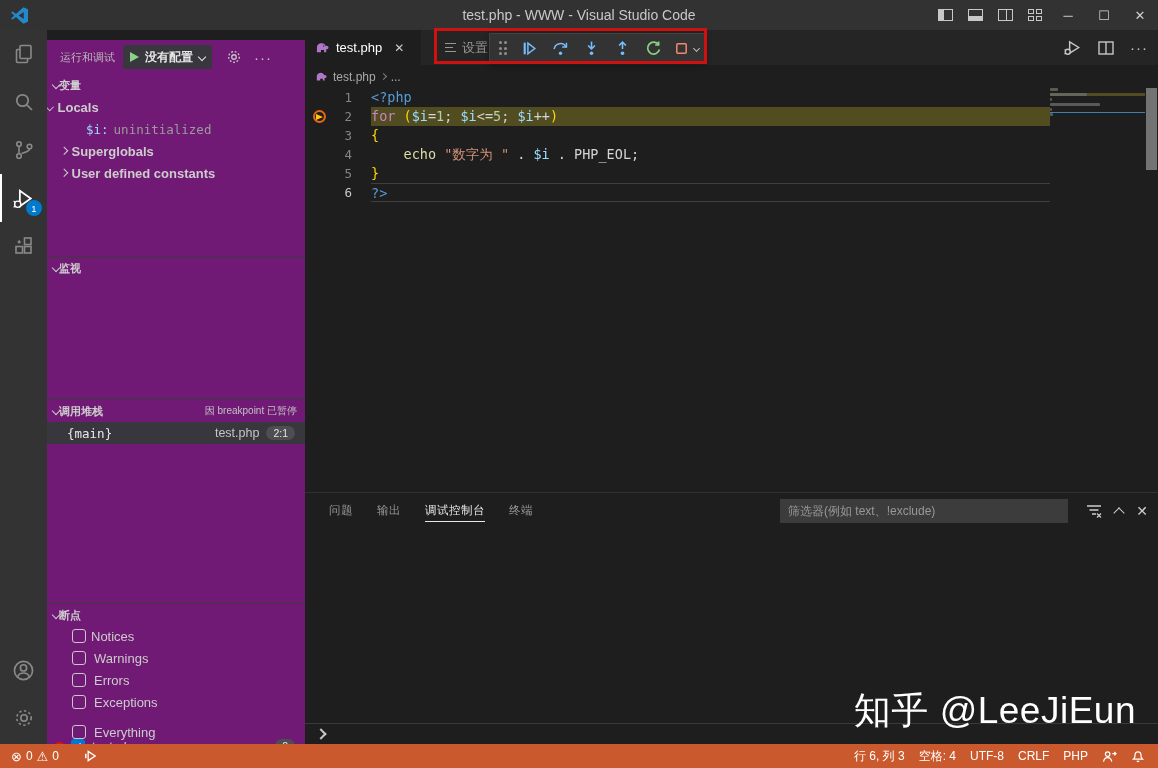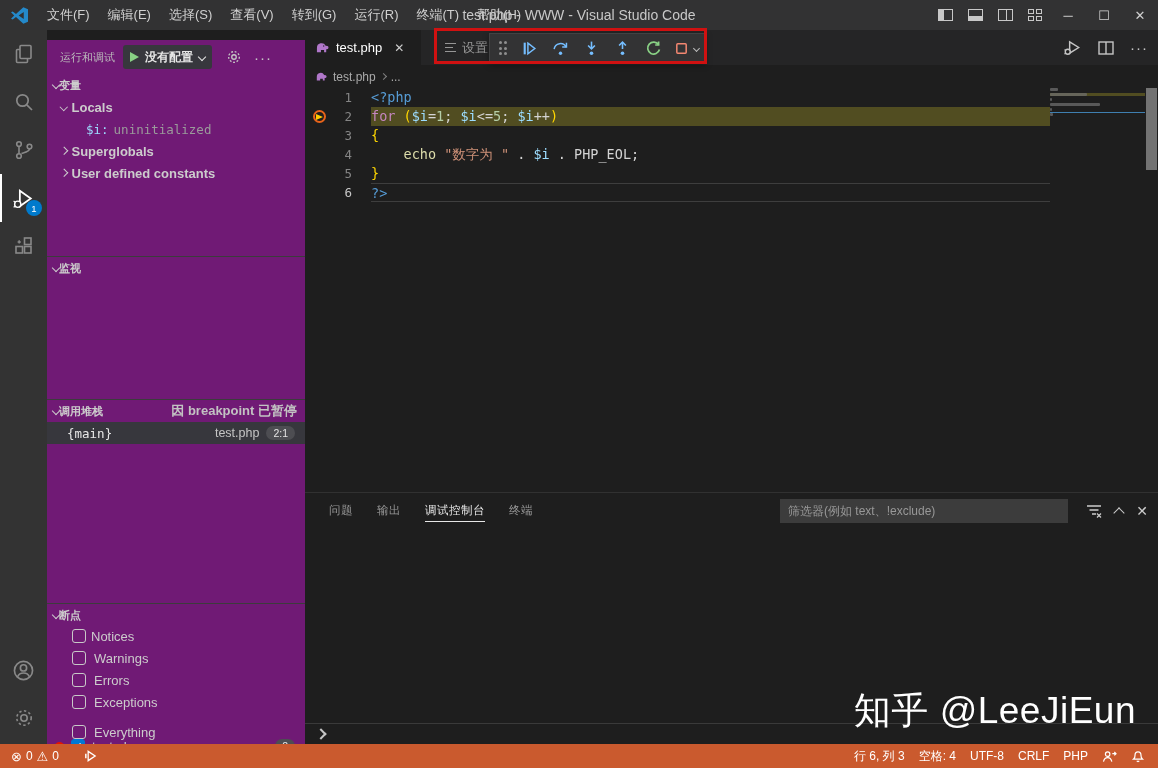--- a/index.html
+++ b/index.html
@@ -32,21 +32,21 @@
 
   
   .sidebar{position:absolute;left:47px;top:40px;width:258px;bottom:24px;background:#701a75;font-size:13px}
   .sb-head{height:34px;display:flex;align-items:center;padding-left:13px;font-size:11px;color:#bbbbbb;white-space:nowrap}
   .cfg-box{display:flex;align-items:center;gap:6px;background:#37373d;border-radius:3px;height:24px;padding:0 7px;margin-left:8px;color:#e7e7e7;font-size:12px;font-weight:bold}
   .play-tri{width:0;height:0;border-left:9px solid #89d185;border-top:5.5px solid transparent;border-bottom:5.5px solid transparent}
   .sb-gear{margin-left:14px;color:#c5c5c5}
   .sb-more{margin-left:12px;color:#c5c5c5;font-size:15px;letter-spacing:1px}
   .sec-h{position:absolute;left:0;right:0;height:22px;display:flex;align-items:center;padding-left:4px;font-size:11px;font-weight:bold;color:#cccccc}
   .sec-h .chev{margin-left:2px}
-  .sec-status{margin-left:auto;margin-right:8px;font-weight:bold;font-size:13px;color:#c2c2c2;white-space:nowrap}
+  .sec-status{margin-left:auto;margin-right:8px;font-weight:normal;font-size:10px;color:#c2c2c2;white-space:nowrap}
   .tree-row{position:absolute;left:0;right:0;height:22px;display:flex;align-items:center;gap:5px;color:#cccccc}
   .tree-row.bold{font-weight:bold}
   .mono{font-family:"DejaVu Sans Mono","Liberation Mono",monospace}
   .var-name{color:#9cdcfe}
   .var-val{color:#9b9b9b}
   .sep{position:absolute;left:0;right:0;height:1px;background:#3c3c3c}
   .frame-row{position:absolute;left:0;right:0;height:22px;display:flex;align-items:center;background:#37373d;padding:0 10px 0 20px}
   .frame-file{margin-left:auto;color:#c5c5c5;font-size:12.5px;margin-right:7px}
   .badge{background:#4d4d52;color:#e4e4e4;border-radius:9px;font-size:10.5px;padding:1px 7px}
   .cb{width:14px;height:14px;border:1.5px solid #c8c8c8;border-radius:3px;display:inline-flex;align-items:center;justify-content:center;flex:none}
@@ -122,30 +122,20 @@
 </style>
 </head>
 <body>
 
 <div class="titlebar">
   <span class="vs-logo">
     <svg width="17" height="17" viewBox="0 0 16 16">
         <path fill="#2489ca" d="M11.6.3 4.7 6.6 1.6 4.2 0 5l3 3-3 3 1.6.8 3.1-2.4 6.9 6.3L16 13.8V2.2L11.6.3zM12 4.6v6.8L7.2 8 12 4.6z"></path>
       </svg>
   </span>
-  <div class="menus">
-      <span class="menu-item">文件(F)</span>
-      <span class="menu-item">编辑(E)</span>
-      <span class="menu-item">选择(S)</span>
-      <span class="menu-item">查看(V)</span>
-      <span class="menu-item">转到(G)</span>
-      <span class="menu-item">运行(R)</span>
-      <span class="menu-item">终端(T)</span>
-      <span class="menu-item">帮助(H)</span>
-    </div>
   <span class="win-title">test.php - WWW - Visual Studio Code</span>
   <div class="tb-right">
     <span class="lay-ic">
         <span class="lr fill-left"></span>
       </span>
     <span class="lay-ic">
         <span class="lr fill-bottom"></span>
       </span>
     <span class="lay-ic">
         <span class="lr split"></span>
@@ -246,21 +236,21 @@
           <circle cx="12" cy="12" r="8" stroke-dasharray="2.8 2.6"></circle>
         </svg>
       </span>
     <span class="sb-more">···</span>
   </div>
 
   <div class="sec-h" style="top:34px">
     <span class="chev down" style="width:6px;height:6px;border-right:1.3px solid #ccc;border-bottom:1.3px solid #ccc;display:inline-block;transform:rotate(45deg)"></span>
     <span>变量</span>
   </div>
-  <div class="tree-row bold" style="top:56px;padding-left:14px">
+  <div class="tree-row bold" style="top:56px;">
     <span class="chev down" style="width:5.5px;height:5.5px;border-right:1.3px solid #ccc;border-bottom:1.3px solid #ccc;display:inline-block;transform:rotate(45deg)"></span>
     <span>Locals</span>
   </div>
   <div class="tree-row mono" style="top:78px;padding-left:39px;font-size:12.5px">
     <span class="var-name">$i:</span>
     <span class="var-val">uninitialized</span>
   </div>
   <div class="tree-row bold" style="top:100px;padding-left:14px">
     <span class="chev right" style="width:5.5px;height:5.5px;border-right:1.3px solid #ccc;border-bottom:1.3px solid #ccc;display:inline-block;transform:rotate(-45deg)"></span>
     <span>Superglobals</span>

